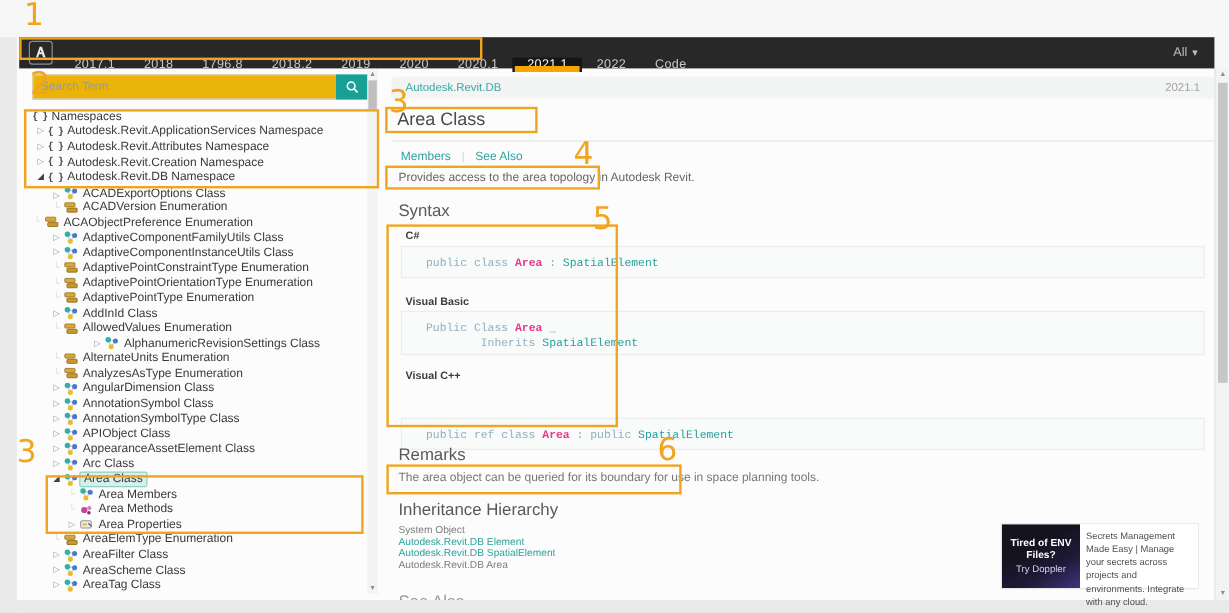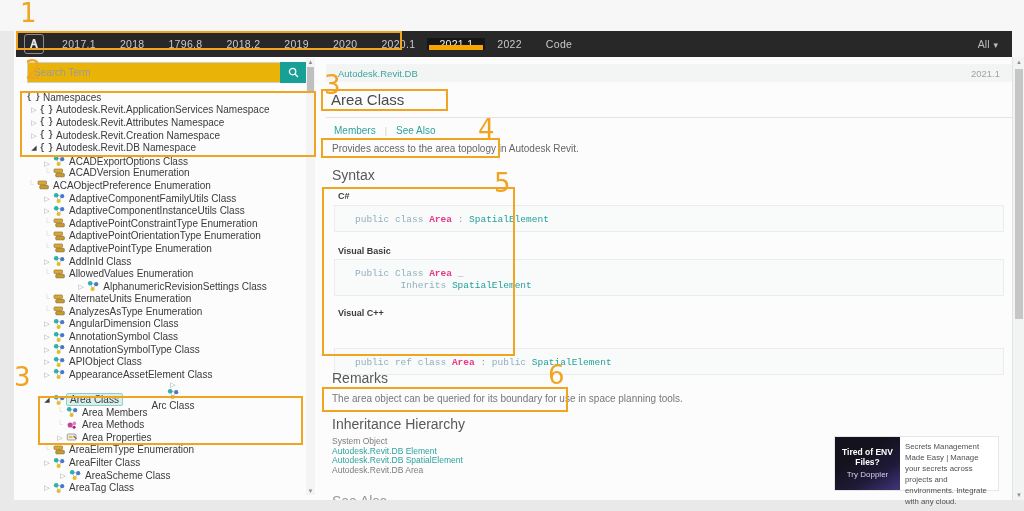--- a/index.html
+++ b/index.html
@@ -5,21 +5,21 @@
   html,body{margin:0;padding:0;}
   body{width:1024px;height:511px;background:#ffffff;font-family:"Liberation Sans",sans-serif;position:relative;overflow:hidden;}
   .page{position:absolute;inset:0;width:1024px;height:511px;background:#f7f7f7;}
   .edge-left{position:absolute;left:0;top:31px;width:14px;height:480px;background:#e9e9e9;}
   .edge-bottom{position:absolute;left:14px;top:500px;width:1010px;height:11px;background:#e9e9e9;}
   .panel{position:absolute;left:14px;top:57px;width:998px;height:443px;background:#fcfcfd;}
 
   
   .nav{position:absolute;left:16px;top:31px;width:996px;height:26px;background:#282828;display:flex;align-items:center;padding:0;z-index:5;}
   .logo{width:18px;height:18px;margin:0 6px 0 8px;border:1px solid #8d8d8d;border-radius:3px;display:flex;align-items:center;justify-content:center;flex:0 0 auto;cursor:pointer;}
-  .tabs{display:flex;align-items:center;height:32px;}
+  .tabs{display:flex;align-items:flex-end;height:32px;}
   .tab{position:relative;display:flex;align-items:center;padding:0 12px;font-size:10.5px;color:#c9c9c9;letter-spacing:.3px;cursor:pointer;}
   .tab.active{background:#161616;color:#f2f2f2;}
   .tab.active::after{content:"";position:absolute;left:2px;right:2px;bottom:0;height:5px;background:#f7a600;}
   .nav-spacer{flex:1;}
   .nav-filter{display:flex;align-items:center;gap:4px;color:#bdbdbd;font-size:10.5px;margin-right:14px;cursor:pointer;}
   .caret::before{content:"▾";font-size:9px;color:#bdbdbd;}
 
   
   .search-input{position:absolute;left:27px;top:62px;width:240px;height:19px;border:1px solid #cfcfcf;background:#eab308;font-size:10px;color:#444;padding:0 6px;outline:none;font-family:"Liberation Sans",sans-serif;}
   .search-input::placeholder{color:#9b9b9b;}
@@ -349,21 +349,21 @@
         <span class="ticon">
           <svg width="12" height="12" viewBox="0 0 12 12">
             <path d="M3.2 3.2 L9.2 4.2 M3.2 3.2 L5.6 9 M9.2 4.2 L5.6 9" stroke="#c2ccd2" stroke-width="1" fill="none"></path>
             <circle cx="3.2" cy="3.2" r="2.3" fill="#2fb0a8"></circle>
             <circle cx="9.2" cy="4.2" r="2.1" fill="#4a77c9"></circle>
             <circle cx="5.6" cy="9" r="2.1" fill="#e7bd27"></circle>
           </svg>
         </span>
         <span class="tlabel">AppearanceAssetElement Class</span>
       </div>
-      <div class="tree-row" style="padding-left: 28px; flex-direction: column;">
+      <div class="tree-row" style="padding-left: 28px;">
         <span class="expander collapsed">▷</span>
         <span class="ticon">
           <svg width="12" height="12" viewBox="0 0 12 12">
             <path d="M3.2 3.2 L9.2 4.2 M3.2 3.2 L5.6 9 M9.2 4.2 L5.6 9" stroke="#c2ccd2" stroke-width="1" fill="none"></path>
             <circle cx="3.2" cy="3.2" r="2.3" fill="#2fb0a8"></circle>
             <circle cx="9.2" cy="4.2" r="2.1" fill="#4a77c9"></circle>
             <circle cx="5.6" cy="9" r="2.1" fill="#e7bd27"></circle>
           </svg>
         </span>
         <span class="tlabel">Arc Class</span>
@@ -429,21 +429,21 @@
         <span class="ticon">
           <svg width="12" height="12" viewBox="0 0 12 12">
             <path d="M3.2 3.2 L9.2 4.2 M3.2 3.2 L5.6 9 M9.2 4.2 L5.6 9" stroke="#c2ccd2" stroke-width="1" fill="none"></path>
             <circle cx="3.2" cy="3.2" r="2.3" fill="#2fb0a8"></circle>
             <circle cx="9.2" cy="4.2" r="2.1" fill="#4a77c9"></circle>
             <circle cx="5.6" cy="9" r="2.1" fill="#e7bd27"></circle>
           </svg>
         </span>
         <span class="tlabel">AreaFilter Class</span>
       </div>
-      <div class="tree-row" style="padding-left: 44px;">
+      <div class="tree-row" style="padding-left: 28px;">
         <span class="expander collapsed">▷</span>
         <span class="ticon">
           <svg width="12" height="12" viewBox="0 0 12 12">
             <path d="M3.2 3.2 L9.2 4.2 M3.2 3.2 L5.6 9 M9.2 4.2 L5.6 9" stroke="#c2ccd2" stroke-width="1" fill="none"></path>
             <circle cx="3.2" cy="3.2" r="2.3" fill="#2fb0a8"></circle>
             <circle cx="9.2" cy="4.2" r="2.1" fill="#4a77c9"></circle>
             <circle cx="5.6" cy="9" r="2.1" fill="#e7bd27"></circle>
           </svg>
         </span>
         <span class="tlabel">AreaScheme Class</span>

